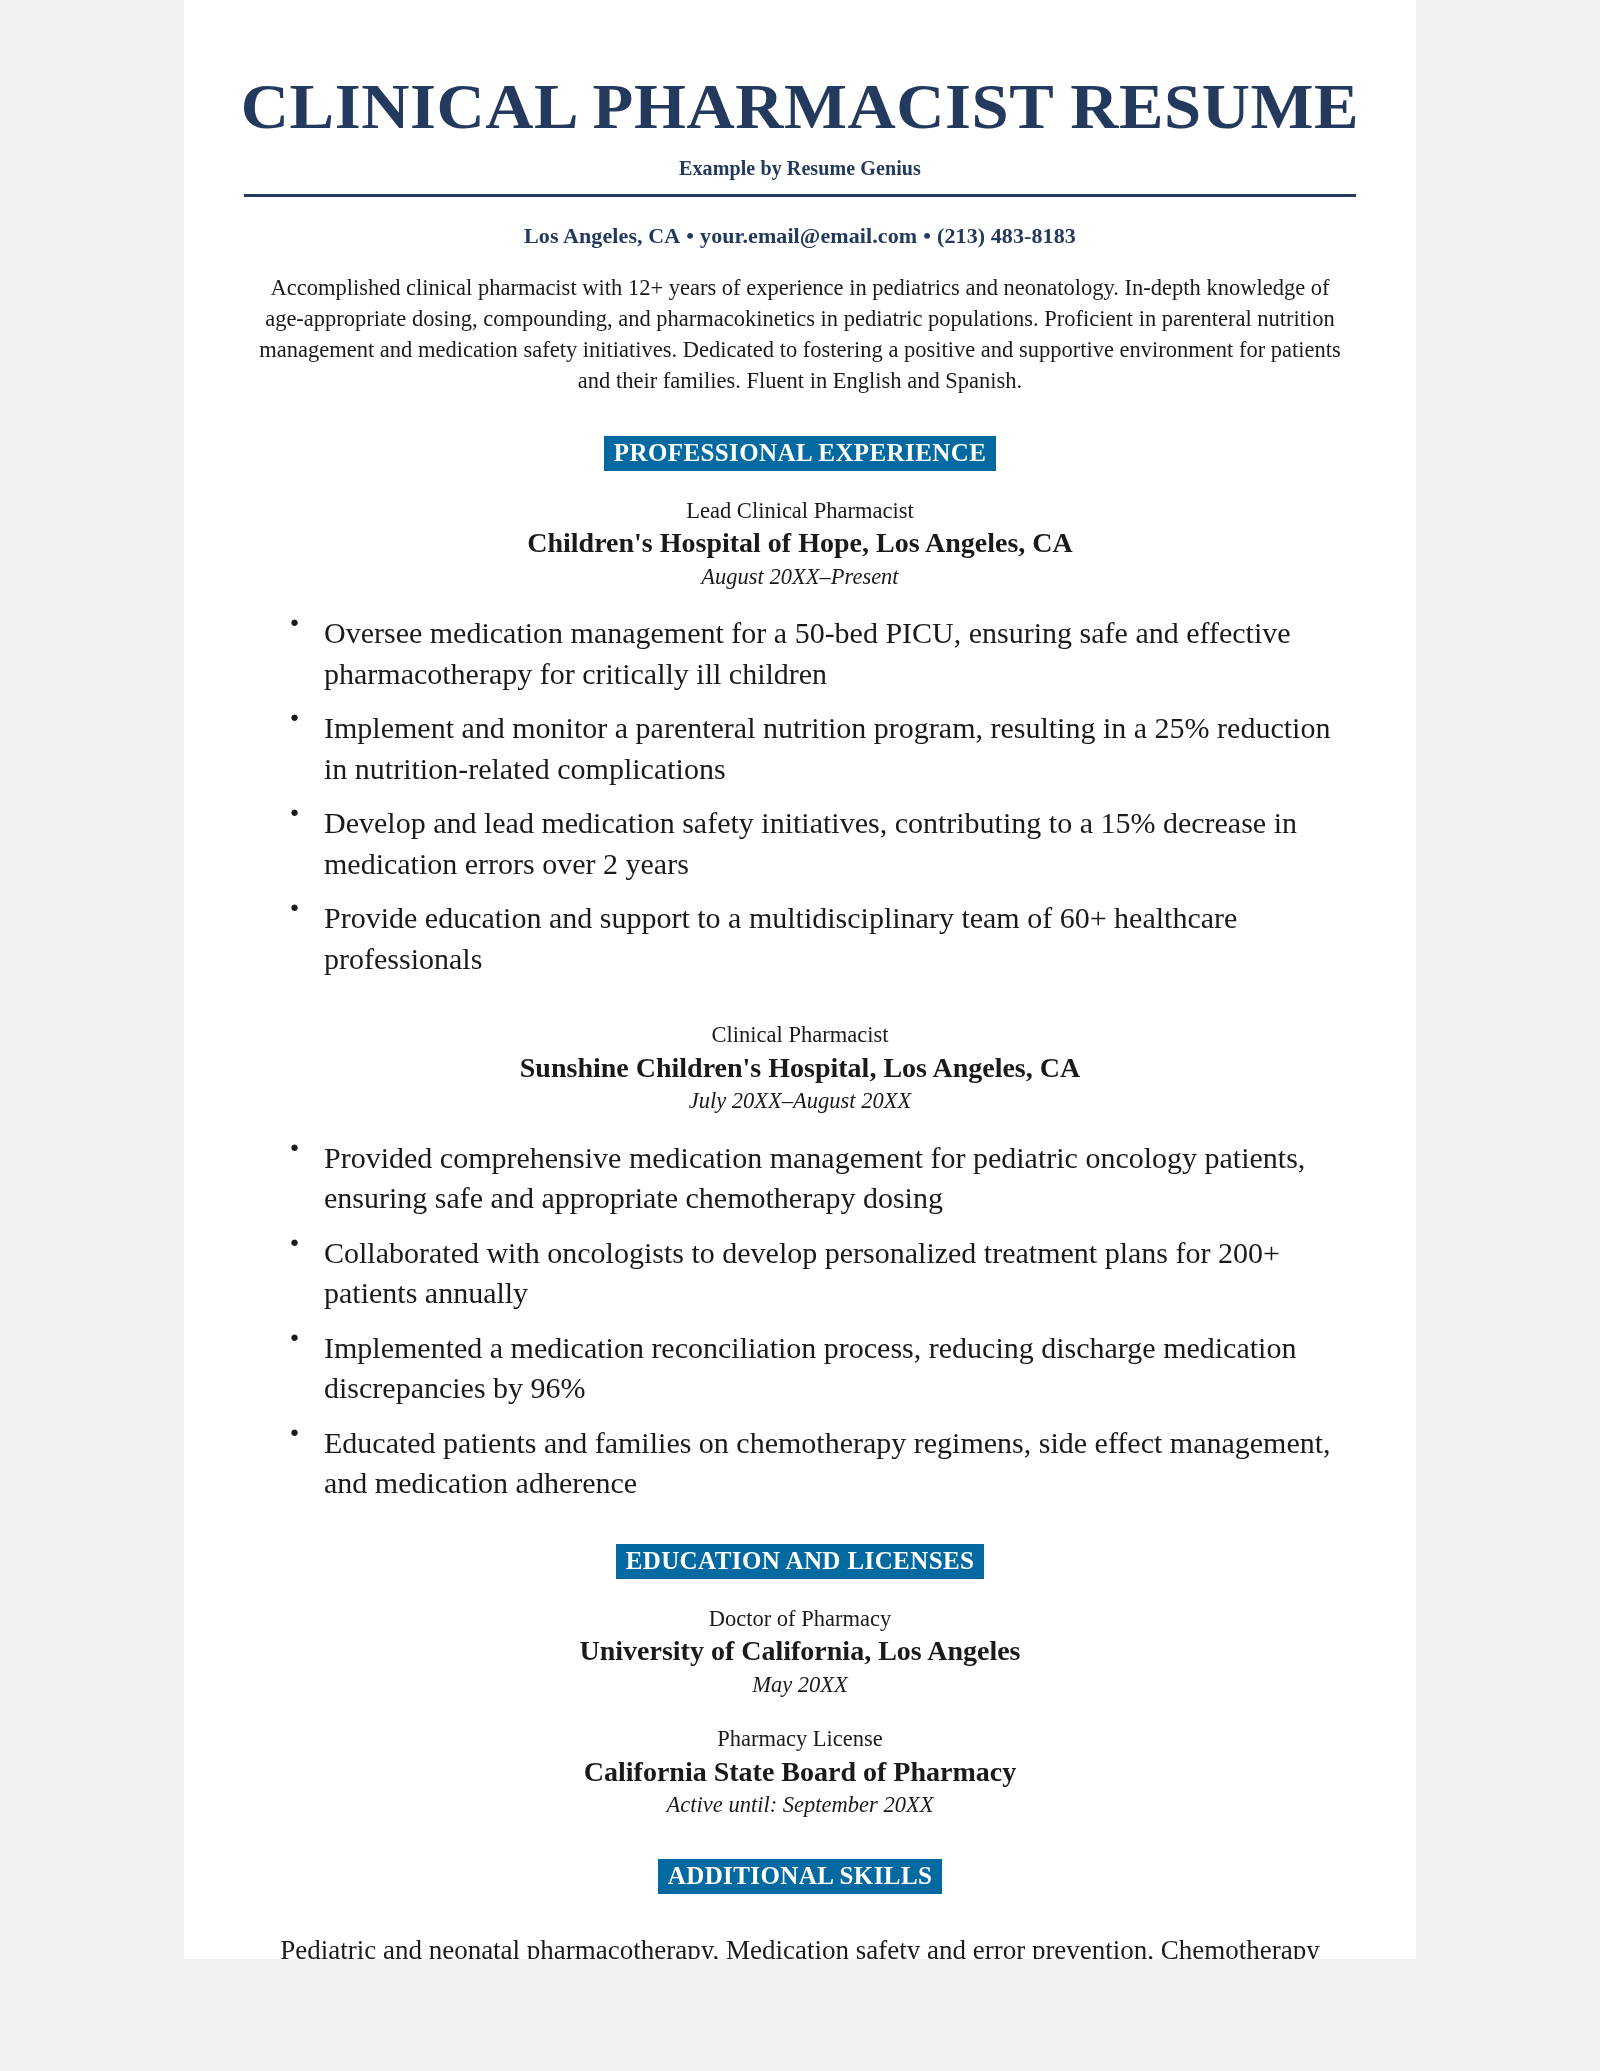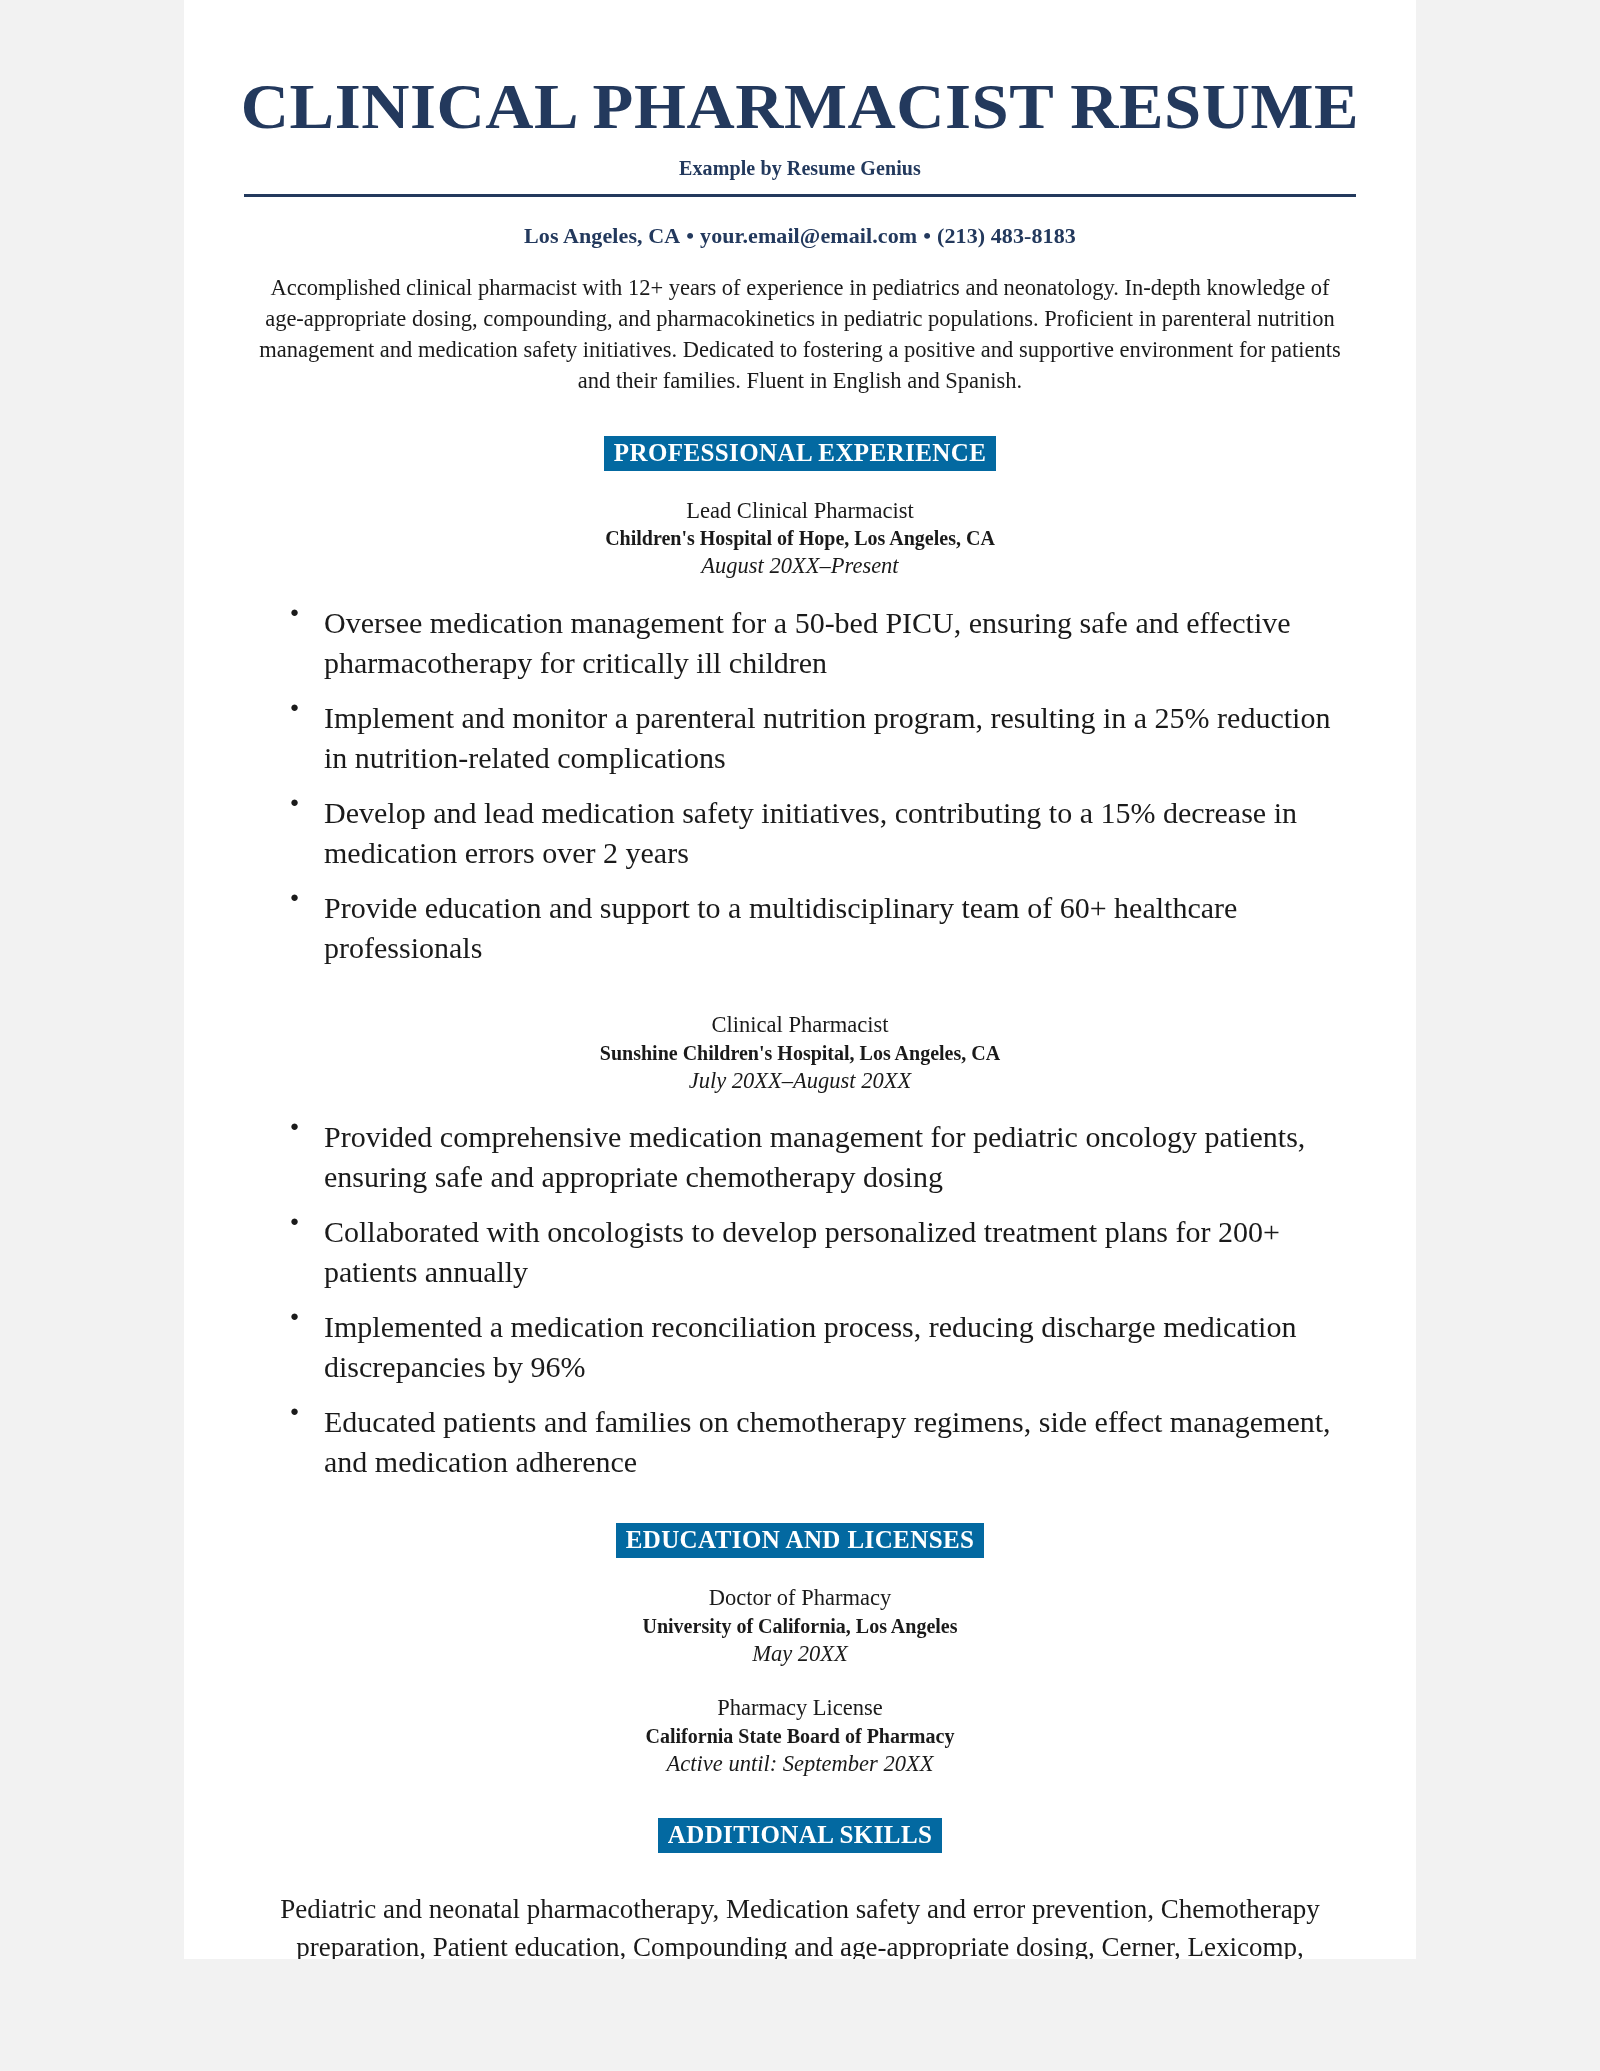--- a/index.html
+++ b/index.html
@@ -94,21 +94,21 @@
   
   .entry {
     text-align: center;
     margin-top: 26px;
   }
   .entry-title {
     font-size: 22.5px;
     line-height: 1.28;
   }
   .entry-org {
-    font-size: 20px;
+    font-size: 28px;
     font-weight: 700;
     line-height: 1.3;
   }
   .entry-date {
     font-size: 22.5px;
     font-style: italic;
     line-height: 1.3;
   }
 
   

